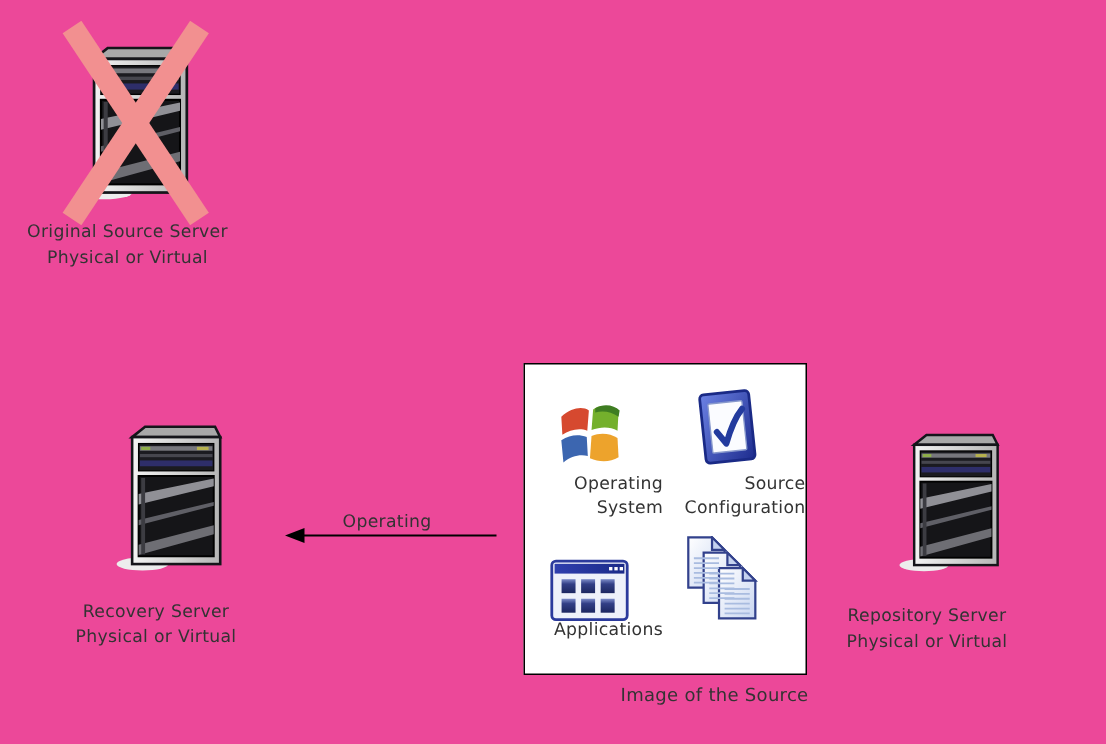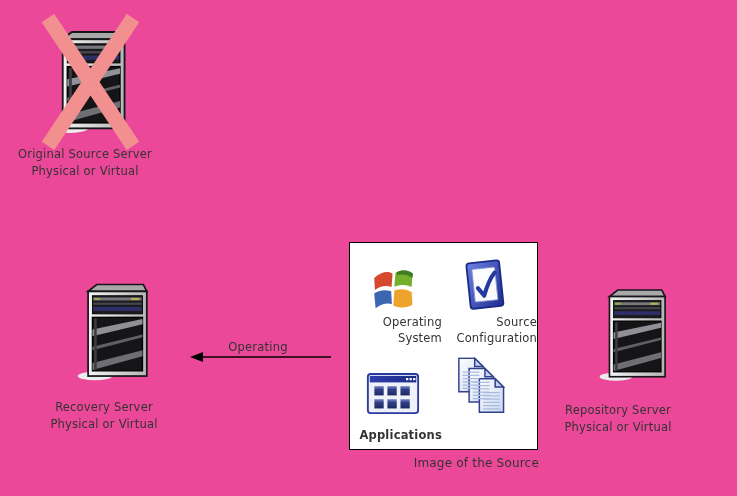--- a/index.html
+++ b/index.html
@@ -175,18 +175,18 @@
       <div>Configuration</div>
     </div>
 
     <svg class="abs" style="left:16px;top:129px;" width="54" height="45" viewBox="0 0 58 48">
         <use href="#sym-apps"></use>
       </svg>
     <svg class="abs" style="left:107px;top:114px;" width="54" height="62" viewBox="0 0 58 66">
         <use href="#sym-data"></use>
       </svg>
 
-    <div class="abs itemlabel" style="left:0px;top:184px;width:92px;font-weight:bold;">Applications</div>
+    <div class="abs itemlabel" style="left:0px;top:168px;width:92px;">Applications</div>
   </div>
 
   <div class="abs caption" style="left:349px;top:456px;width:190px;">Image of the Source</div>
 
 </div>
 
 </body></html>

